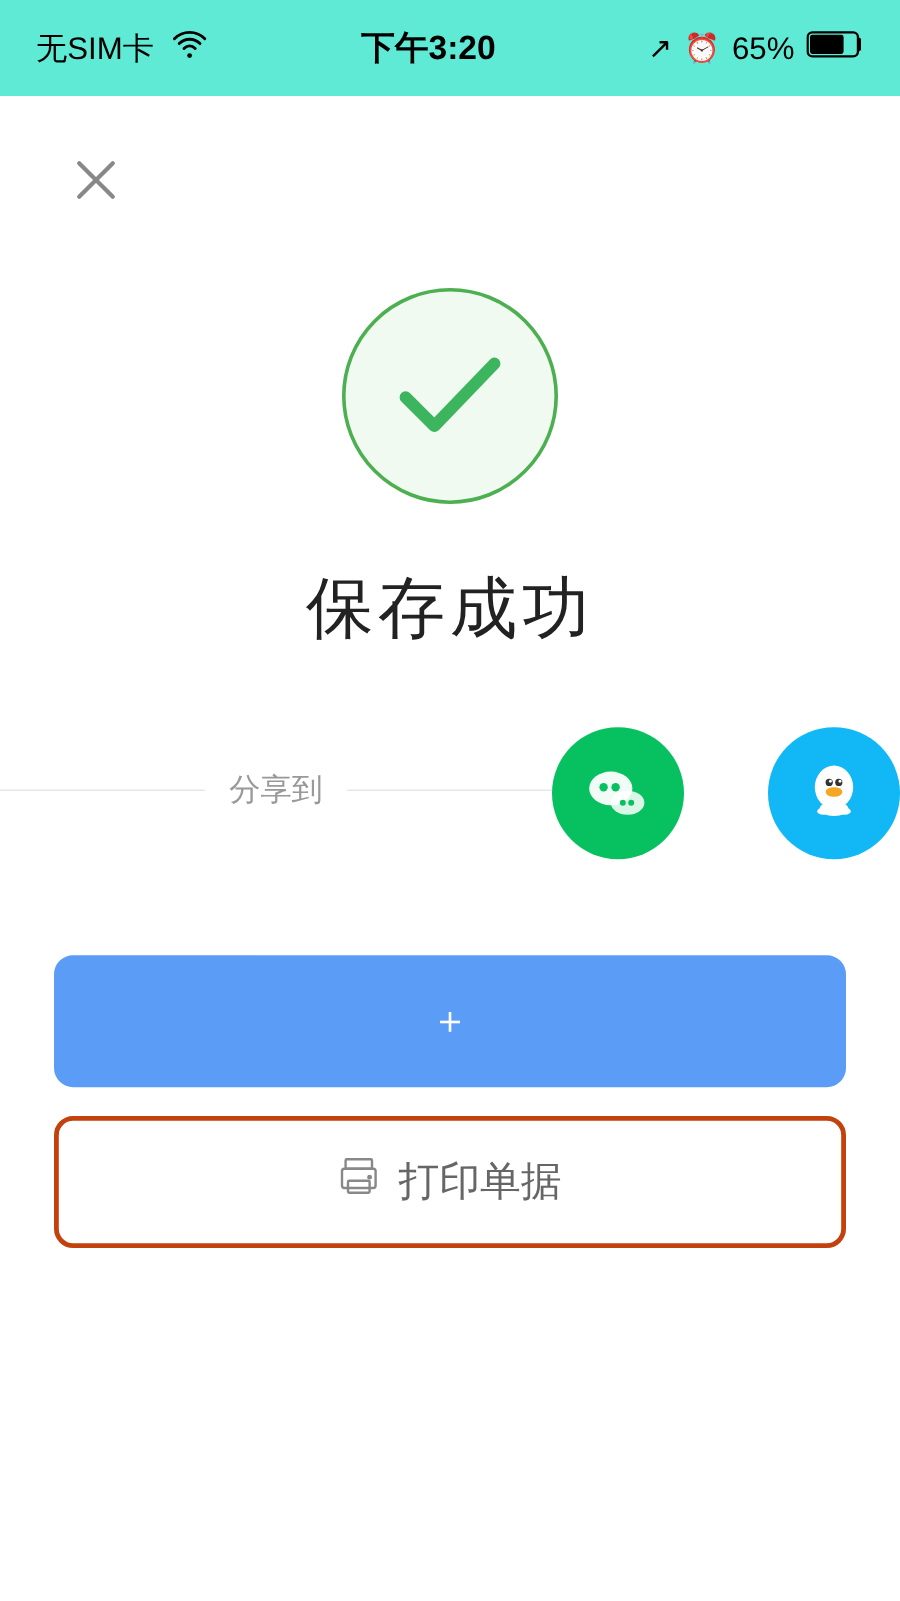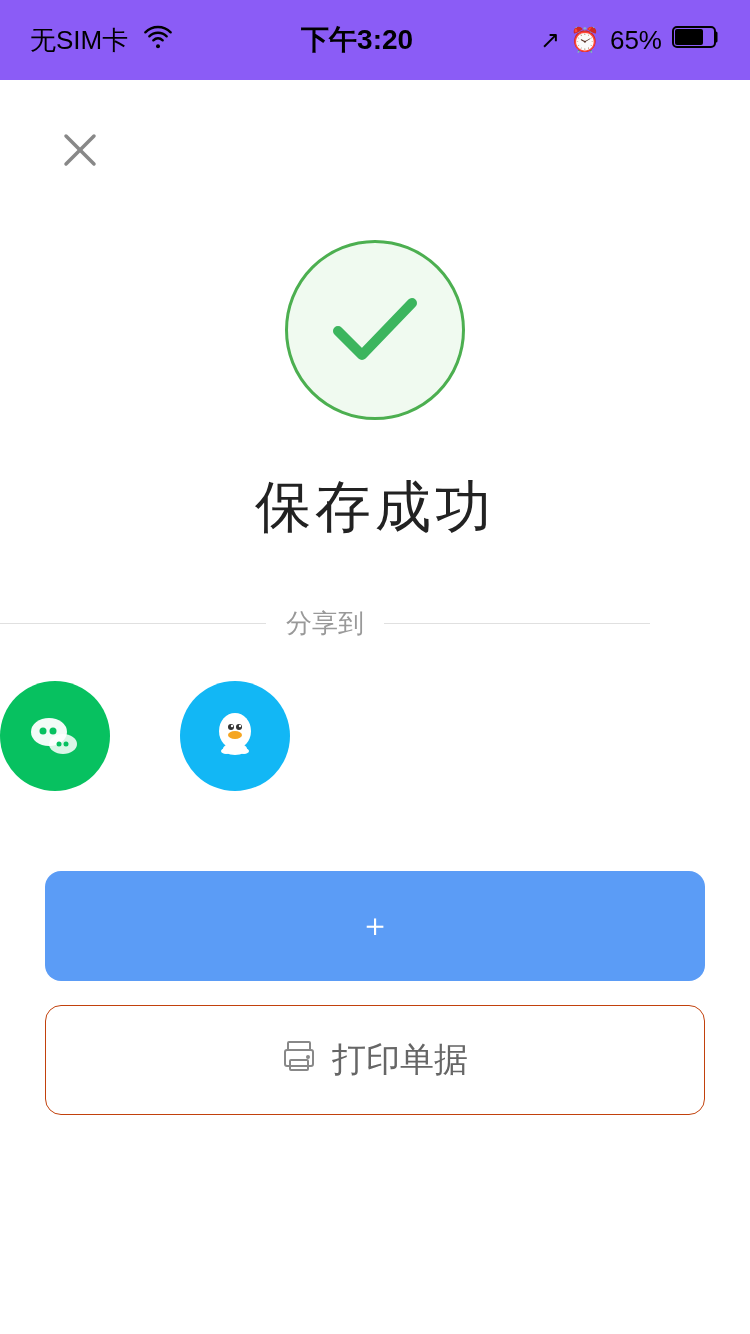--- a/index.html
+++ b/index.html
@@ -10,21 +10,21 @@
       min-height: 1334px;
       background: #ffffff;
       font-family: -apple-system, 'PingFang SC', 'Helvetica Neue', Arial, sans-serif;
       overflow-x: hidden;
     }
 
     
     .status-bar {
       width: 750px;
       height: 80px;
-      background: #8b5cf6;
+      background: #5eead4;
       display: flex;
       align-items: center;
       justify-content: space-between;
       padding: 0 30px;
       font-size: 28px;
       font-weight: 500;
     }
 
     .status-left {
       display: flex;
@@ -48,20 +48,21 @@
       color: #000;
     }
 
     
     .main-content {
       width: 750px;
       padding: 20px 0 60px;
       display: flex;
       flex-direction: column;
       align-items: center;
+      font-family: Liberation Mono, monospace;
     }
 
     
     .close-btn {
       width: 750px;
       padding: 20px 50px;
       display: flex;
       align-items: flex-start;
     }
 
@@ -94,22 +95,22 @@
       color: #222;
       text-align: center;
       margin-bottom: 60px;
       letter-spacing: 4px;
     }
 
     
     .share-section {
       width: 750px;
       display: flex;
-      flex-direction: column;
-      align-items: flex-start;
+      flex-direction: row;
+      align-items: flex-end;
       margin-bottom: 50px;
     }
 
     .share-divider-row {
       width: 650px;
       display: flex;
       align-items: center;
       gap: 20px;
       margin-bottom: 40px;
     }
@@ -177,21 +178,21 @@
 
     .btn-primary {
       background: #5b9cf6;
       color: #fff;
       font-weight: 400;
     }
 
     .btn-secondary {
       background: #ffffff;
       color: #666;
-      border: 1px solid #c2410c;
+      border: 4px solid #c2410c;
     }
 
     .btn-icon {
       font-size: 32px;
     }
   </style>
 </head>
 <body>
 
 <div class="status-bar">

